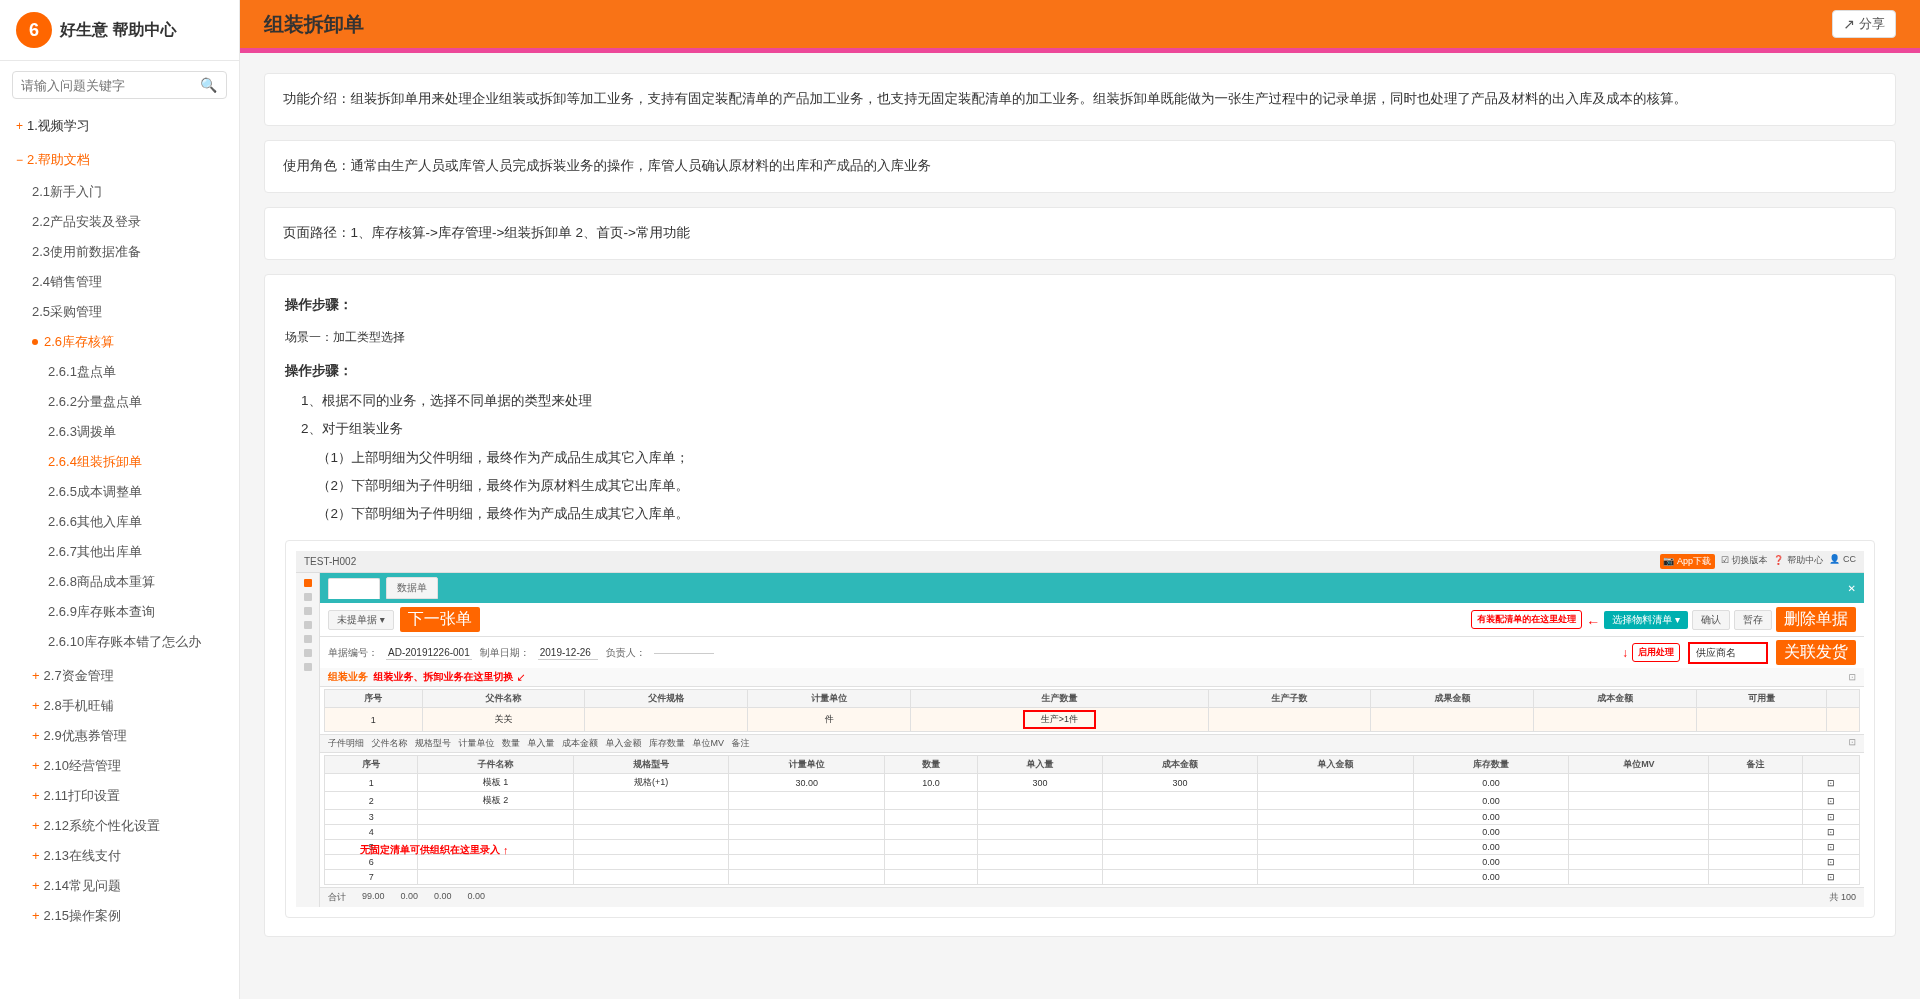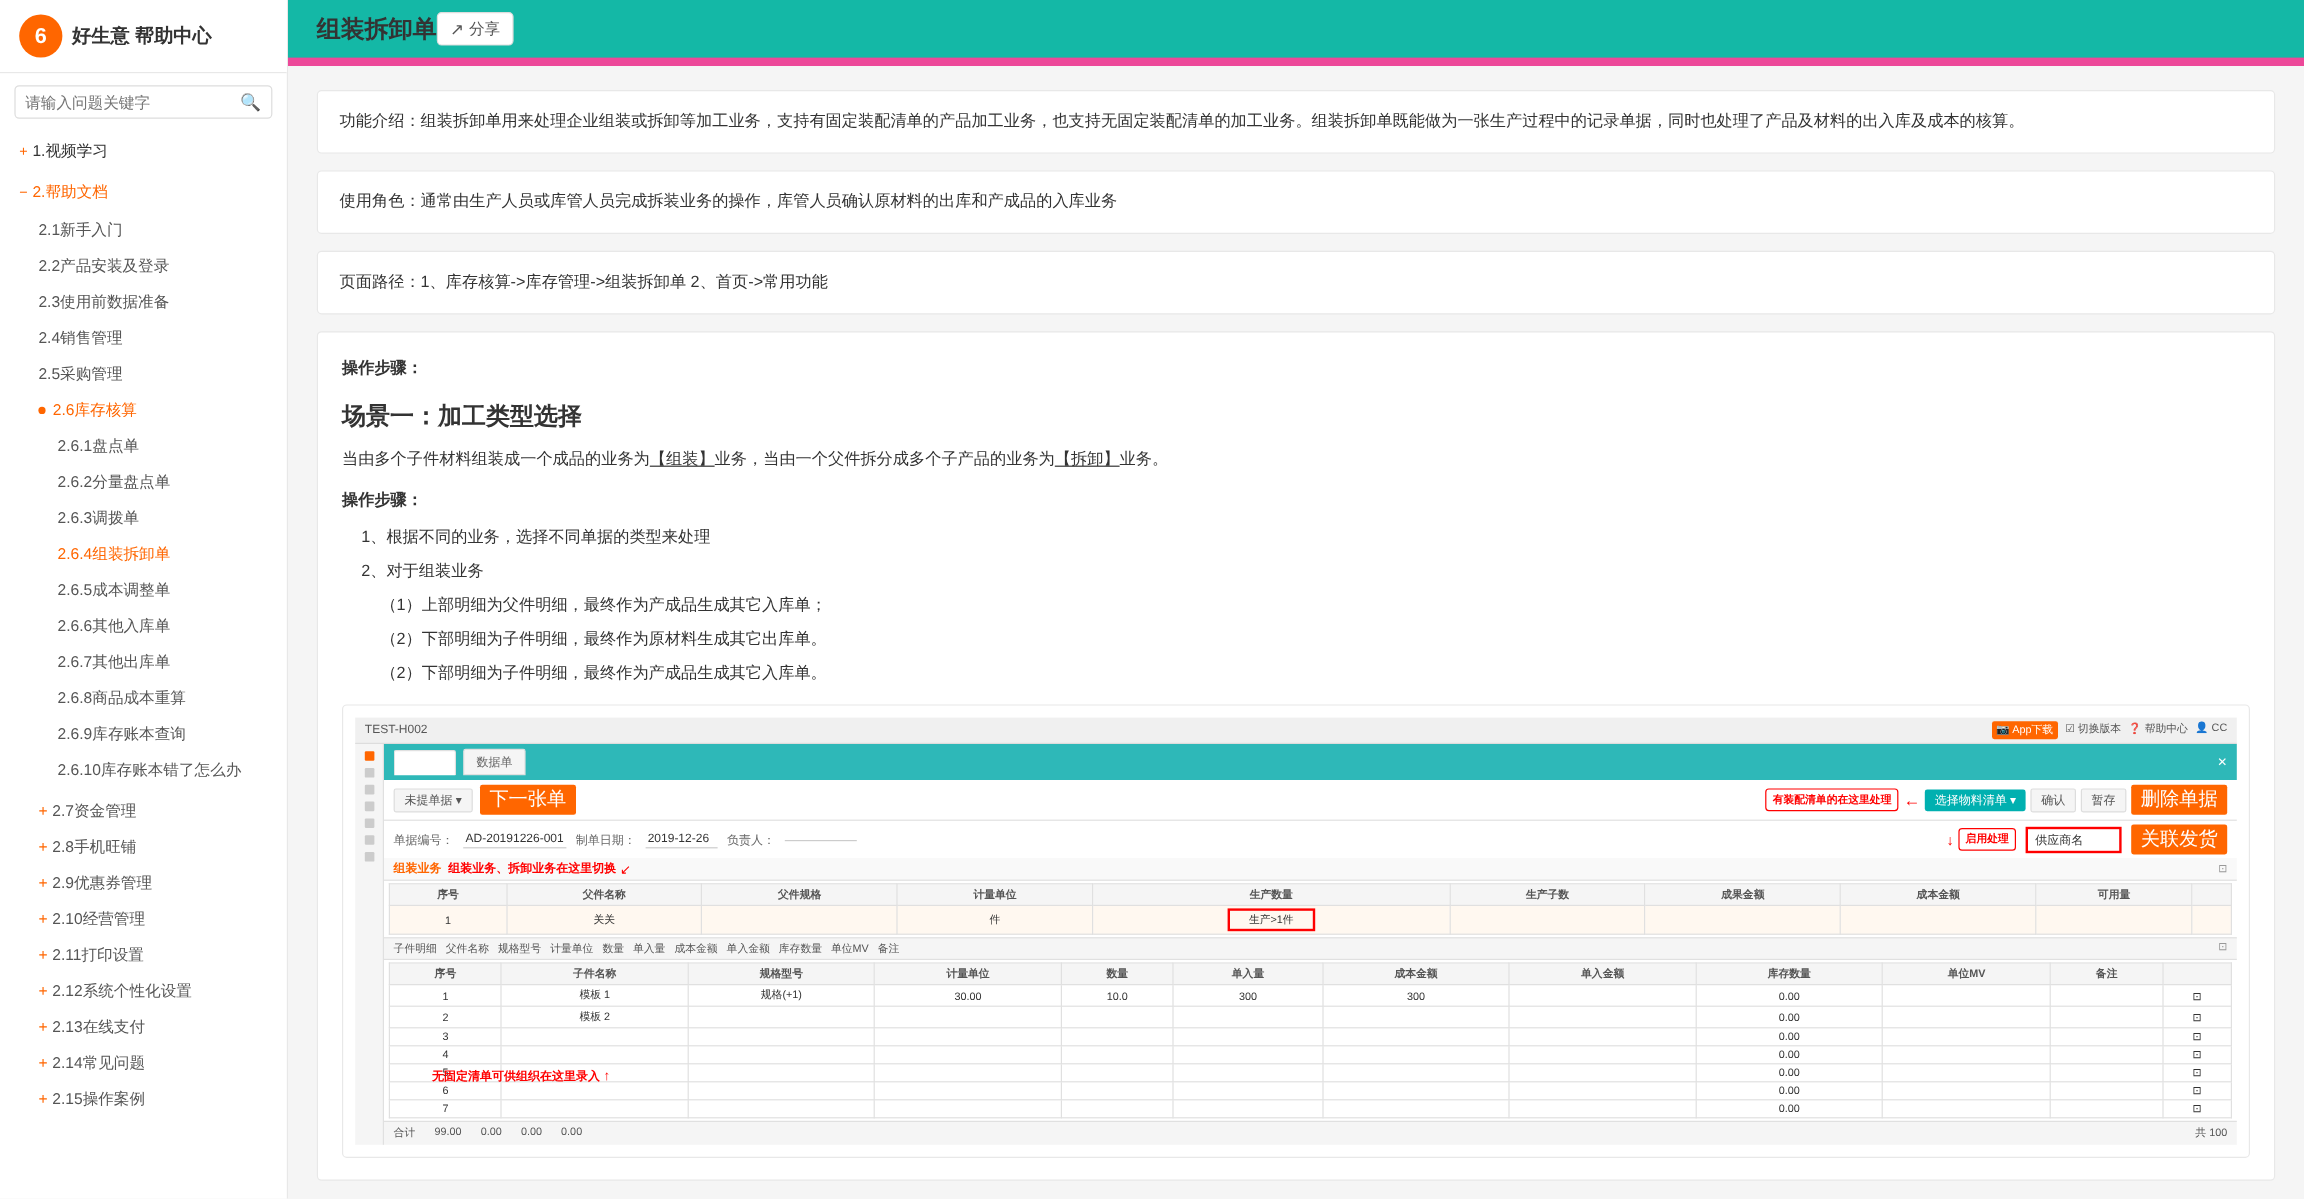--- a/index.html
+++ b/index.html
@@ -115,26 +115,26 @@
 
     
     #main {
       flex: 1;
       display: flex;
       flex-direction: column;
       overflow: hidden;
       background: #f5f5f5;
     }
     #main-header {
-      background: #14b8a6;
-      border-bottom: 7px solid #ec4899;
+      background: #f97316;
+      border-bottom: 5px solid #ec4899;
       padding: 10px 24px;
       display: flex;
       align-items: center;
-      justify-content: flex-start;
+      justify-content: space-between;
     }
     #main-header h1 {
       font-size: 20px;
       font-weight: bold;
       color: #333;
     }
     .share-btn {
       display: flex;
       align-items: center;
       gap: 4px;
@@ -168,21 +168,21 @@
       padding: 18px 20px;
       margin-bottom: 14px;
     }
     .content-area p {
       font-size: 13.5px;
       line-height: 1.8;
       color: #333;
       margin-bottom: 6px;
     }
     .content-area .bold { font-weight: bold; }
-    .content-area .scene-title { font-weight: bold; font-size: 20px; margin: 10px 0 6px; }
+    .content-area .scene-title { font-weight: normal; font-size: 12px; margin: 10px 0 6px; }
     .content-area .step-item { margin-left: 16px; margin-bottom: 4px; }
     .content-area .sub-step { margin-left: 32px; }
     .underline { text-decoration: underline; }
 
     
     .screenshot-container {
       background: #fff;
       border: 1px solid #e8e8e8;
       border-radius: 4px;
       padding: 10px;
@@ -433,23 +433,20 @@
       <span>使用角色：通常由生产人员或库管人员完成拆装业务的操作，库管人员确认原材料的出库和产成品的入库业务</span>
     </div>
 
     <div class="info-block">
       <span>页面路径：1、库存核算-&gt;库存管理-&gt;组装拆卸单  2、首页-&gt;常用功能</span>
     </div>
 
     <div class="content-area">
       <p class="bold">操作步骤：</p>
       <p class="scene-title">场景一：加工类型选择</p>
-      <p>
-        当由多个子件材料组装成一个成品的业务为<span class="underline">【组装】</span>业务，当由一个父件拆分成多个子产品的业务为<span class="underline">【拆卸】</span>业务。
-      </p>
       <p class="bold" style="margin-top:10px;">操作步骤：</p>
       <p class="step-item">1、根据不同的业务，选择不同单据的类型来处理</p>
       <p class="step-item">2、对于组装业务</p>
       <p class="step-item sub-step">（1）上部明细为父件明细，最终作为产成品生成其它入库单；</p>
       <p class="step-item sub-step">（2）下部明细为子件明细，最终作为原材料生成其它出库单。</p>
       <p class="step-item sub-step">（2）下部明细为子件明细，最终作为产成品生成其它入库单。</p>
 
       <div class="screenshot-container">
         <div class="mock-ui">
 

